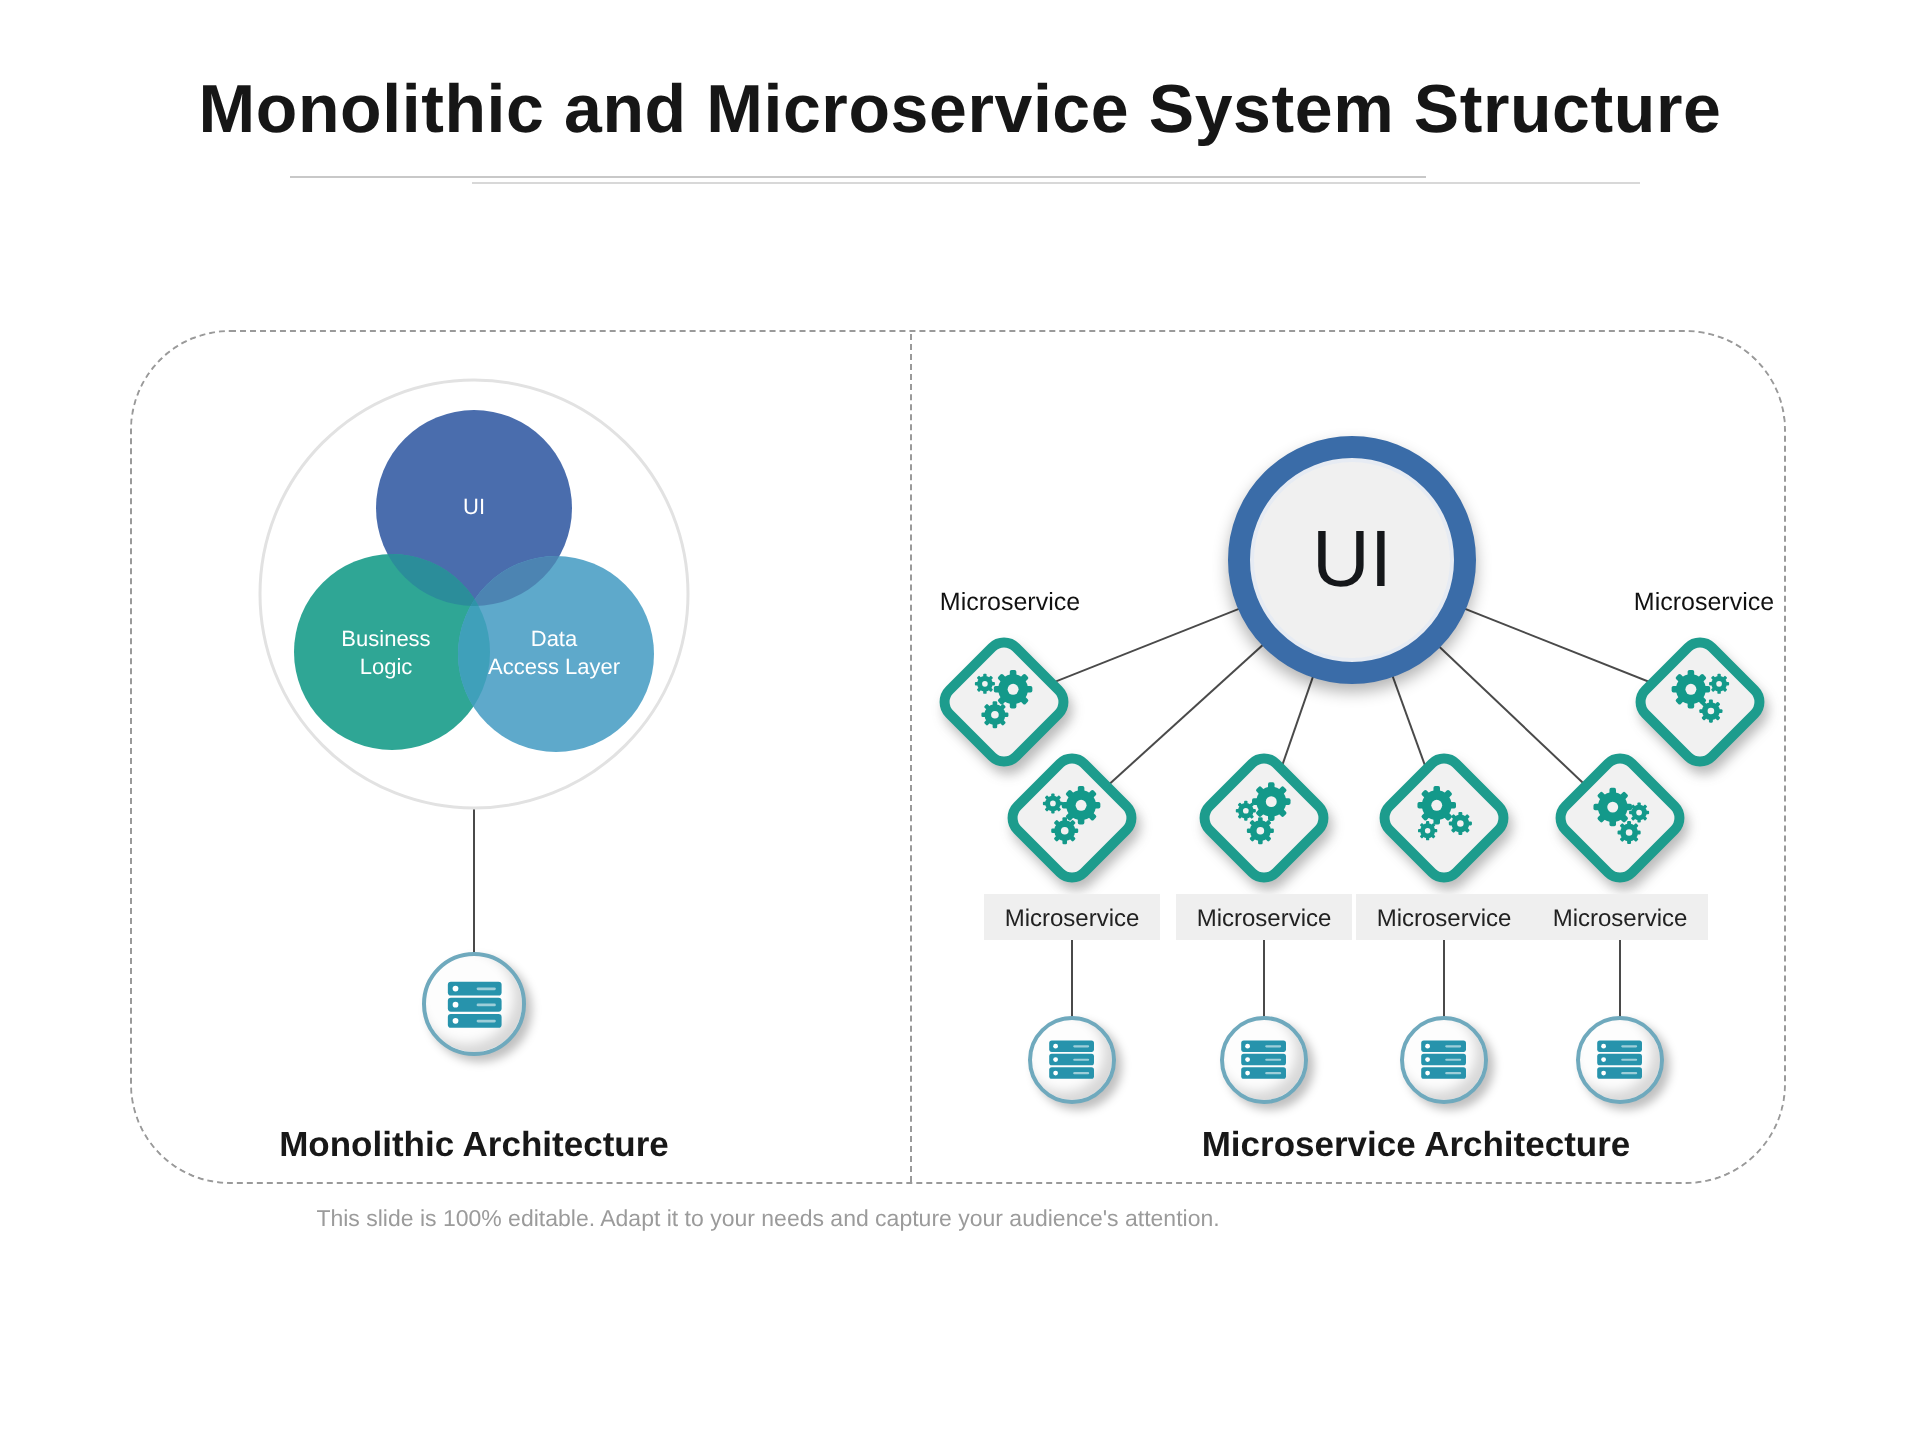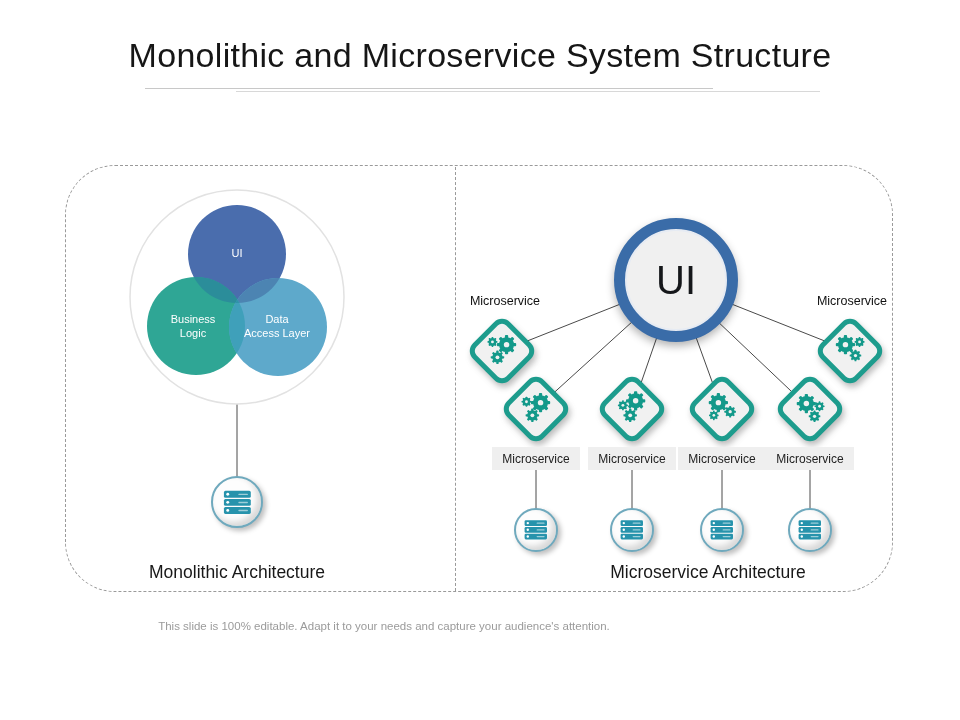--- a/index.html
+++ b/index.html
@@ -1,20 +1,20 @@
 <!DOCTYPE html>
 <html style="--c-venn-ui: #4a6dad; --c-venn-business: #2fa695; --c-venn-data: #5ea9cb; --c-overlap-ui-business: #2b8d9a; --c-overlap-ui-data: #4c84b2; --c-overlap-business-data: #3fa0ba; --c-overlap-center: #2f93a8; --c-teal-accent: #1d9c8d; --c-gear-teal: #13998a; --c-ui-ring-blue: #3a6ca8; --c-server-bar-blue: #2793ac; --c-label-box-bg: #efefef; --c-line-gray: #4a4a4a;"><head>
 <meta charset="utf-8">
 <style>
   html,body{margin:0;padding:0;background:#ffffff;}
   .canvas{position:relative;width:960px;height:720px;background:#ffffff;overflow:hidden;
           font-family:"Liberation Sans", sans-serif;}
 
   .title{position:absolute;top:36px;left:0;width:960px;margin:0;text-align:center;
-         font-size:34px;font-weight:400;color:#161616;letter-spacing:.3px;}
+         font-size:34px;font-weight:700;color:#161616;letter-spacing:.3px;}
   .rule{position:absolute;height:1px;}
   .rule-1{left:145px;top:88px;width:568px;background:#c8c8c8;}
   .rule-2{left:236px;top:91px;width:584px;background:#d8d8d8;}
 
   .frame{position:absolute;left:65px;top:165px;width:828px;height:427px;
          border:1.5px dashed #9a9a9a;border-radius:50px;box-sizing:border-box;}
   .divider{position:absolute;left:455px;top:167px;height:424px;width:0;
            border-left:1.5px dashed #9a9a9a;}
 
   svg.lines{position:absolute;left:0;top:0;width:960px;height:720px;z-index:1;}
@@ -46,23 +46,23 @@
                  justify-content:center;font-size:12px;color:#222;z-index:3;}
 
   .server-circle{position:absolute;border-radius:50%;background:#fdfdfd;
                  border:2px solid #6fa9bd;box-sizing:border-box;
                  box-shadow:3px 3px 5px rgba(0,0,0,.25), inset -4px -4px 6px rgba(0,0,0,.15);
                  display:flex;align-items:center;justify-content:center;z-index:3;}
   .server-lg{width:52px;height:52px;}
   .server-sm{width:44px;height:44px;}
   svg.server{width:64%;height:64%;color:var(--c-server-bar-blue,#2793ac);}
 
-  .section-label{position:absolute;top:562px;font-size:17.5px;font-weight:400;
+  .section-label{position:absolute;top:562px;font-size:17.5px;font-weight:700;
                  color:#181818;text-align:center;z-index:3;}
-  .footer{position:absolute;top:620px;left:0;width:768px;text-align:center;
+  .footer{position:absolute;top:604px;left:0;width:768px;text-align:center;
           font-size:11.5px;color:#9b9b9b;}
   .defs-hidden{position:absolute;width:0;height:0;overflow:hidden;}
 </style>
 </head>
 <body>
 
 <svg class="defs-hidden" aria-hidden="true">
   <defs>
     <g id="gear-shape">
       <g fill="currentColor">

